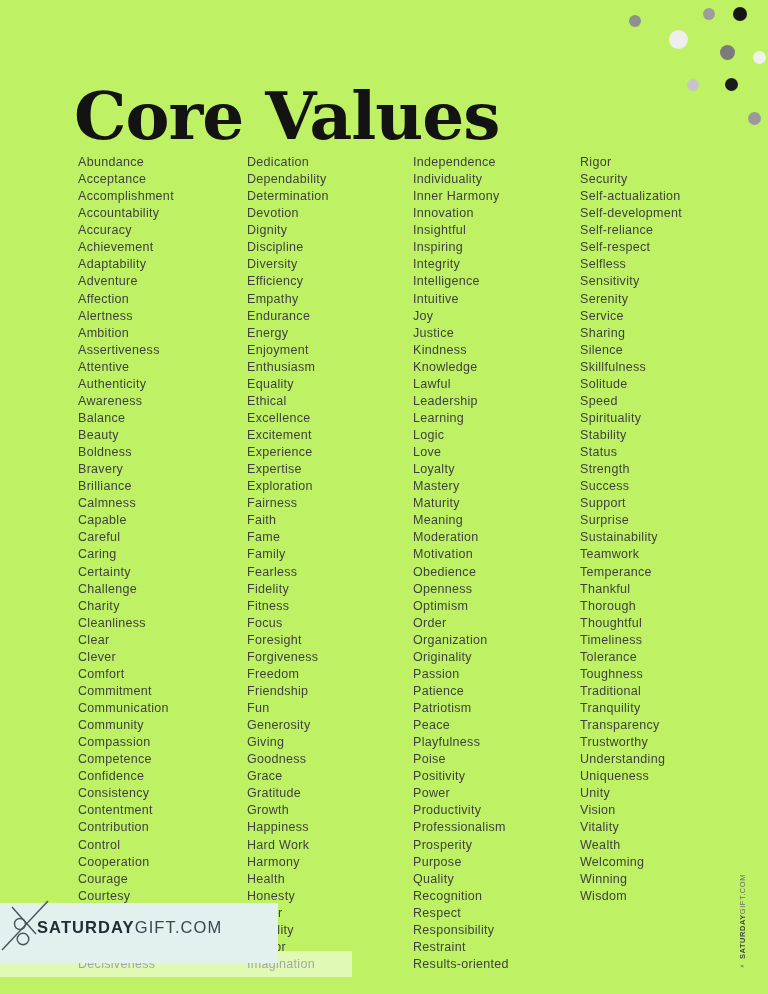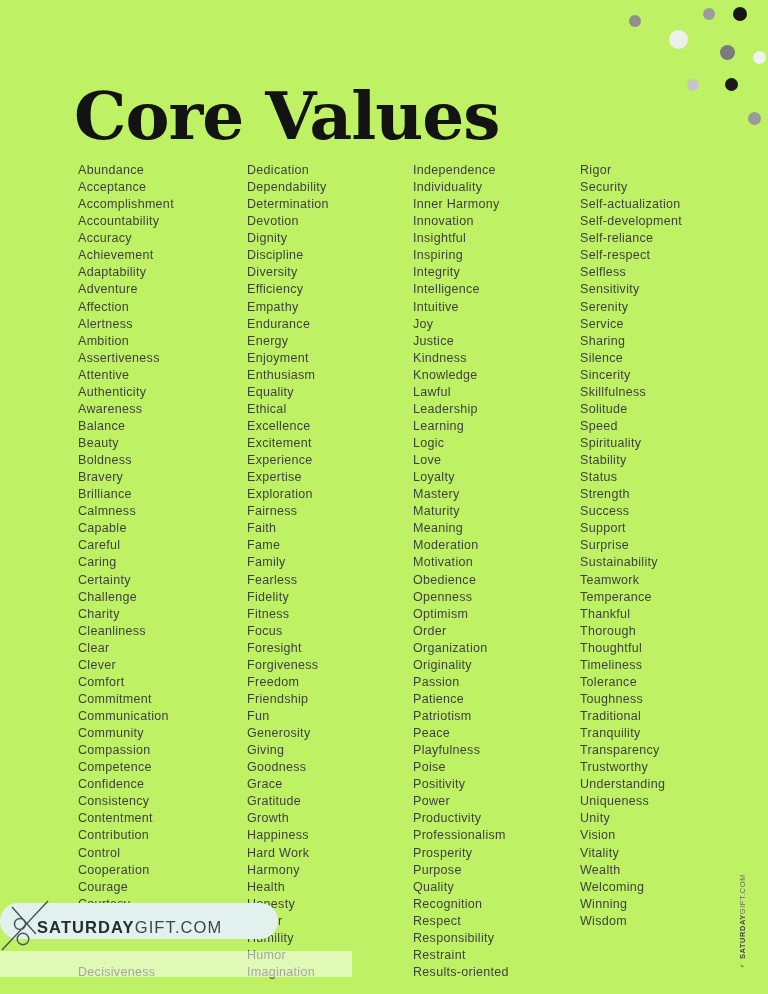--- a/index.html
+++ b/index.html
@@ -8,36 +8,36 @@
     font-family:"Liberation Sans",sans-serif;
   }
   .page-title{
     position:absolute;left:74px;top:36px;
     font-family:"DejaVu Serif","Liberation Serif",serif;
     font-weight:700;font-size:66px;line-height:72px;letter-spacing:-1px;color:#131313;
     white-space:nowrap;
   }
   .dot{position:absolute;border-radius:50%;}
   .values-grid{position:absolute;left:78px;top:154px;display:flex;}
-  .value-col{flex:0 0 auto;margin-top:8px;}
+  .value-col{flex:0 0 auto;}
   .value-col:nth-child(1){width:169px;}
   .value-col:nth-child(2){width:166px;}
   .value-col:nth-child(3){width:167px;}
   .value-col:nth-child(4){width:186px;}
   .value-item{
     height:17.065px;line-height:17.065px;font-size:12.5px;letter-spacing:0.3px;
     color:#3f3f3f;white-space:nowrap;
   }
   .fade-overlay{
     position:absolute;left:0;top:951px;width:352px;height:26px;
     background:rgba(255,255,255,0.52);z-index:2;
   }
   .brand-banner{
-    position:absolute;left:0;top:903px;width:278px;height:36px;
-    background:#e2f1ee;z-index:3;border-radius:20px;
+    position:absolute;left:0;top:903px;width:278px;height:60px;
+    background:#e2f1ee;z-index:3;
   }
   .banner-text{
     position:absolute;left:37px;top:0;height:48px;line-height:48px;
     font-size:16.5px;letter-spacing:1.1px;white-space:nowrap;color:#26333a;
   }
   .brand-bold{font-weight:700;color:#222d33;}
   .brand-light{font-weight:400;color:#39474d;}
   .banner-scissors{position:absolute;left:-6px;top:-12px;overflow:visible;z-index:4;}
   .side-watermark{
     position:absolute;left:735px;top:968px;width:94px;height:14px;
@@ -224,21 +224,20 @@
         <div class="value-item">Self-actualization</div>
         <div class="value-item">Self-development</div>
         <div class="value-item">Self-reliance</div>
         <div class="value-item">Self-respect</div>
         <div class="value-item">Selfless</div>
         <div class="value-item">Sensitivity</div>
         <div class="value-item">Serenity</div>
         <div class="value-item">Service</div>
         <div class="value-item">Sharing</div>
         <div class="value-item">Silence</div>
-        <div class="value-item">Sincerity</div>
         <div class="value-item">Skillfulness</div>
         <div class="value-item">Solitude</div>
         <div class="value-item">Speed</div>
         <div class="value-item">Spirituality</div>
         <div class="value-item">Stability</div>
         <div class="value-item">Status</div>
         <div class="value-item">Strength</div>
         <div class="value-item">Success</div>
         <div class="value-item">Support</div>
         <div class="value-item">Surprise</div>

